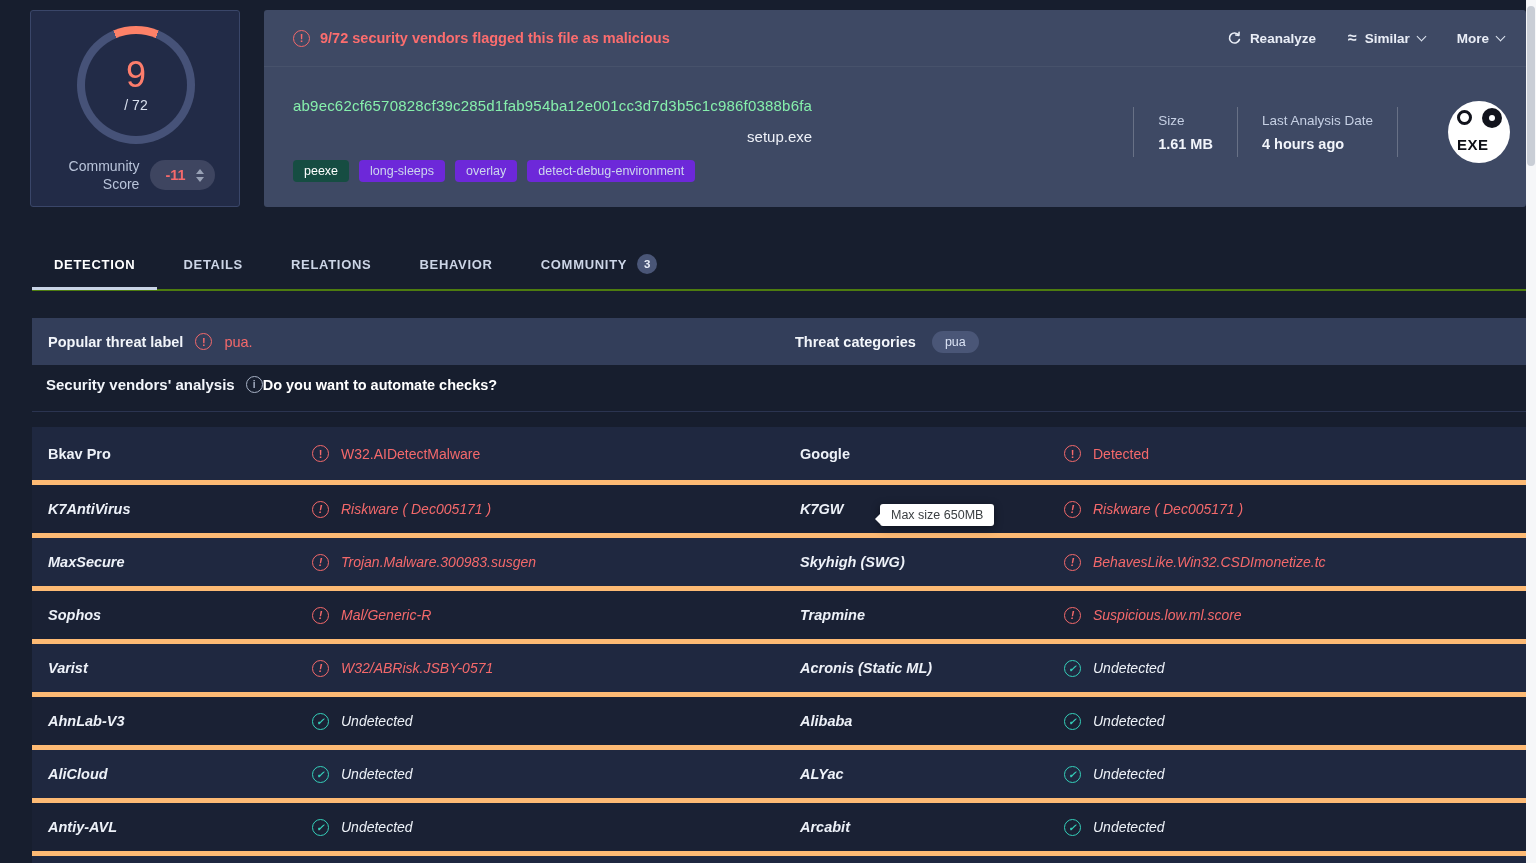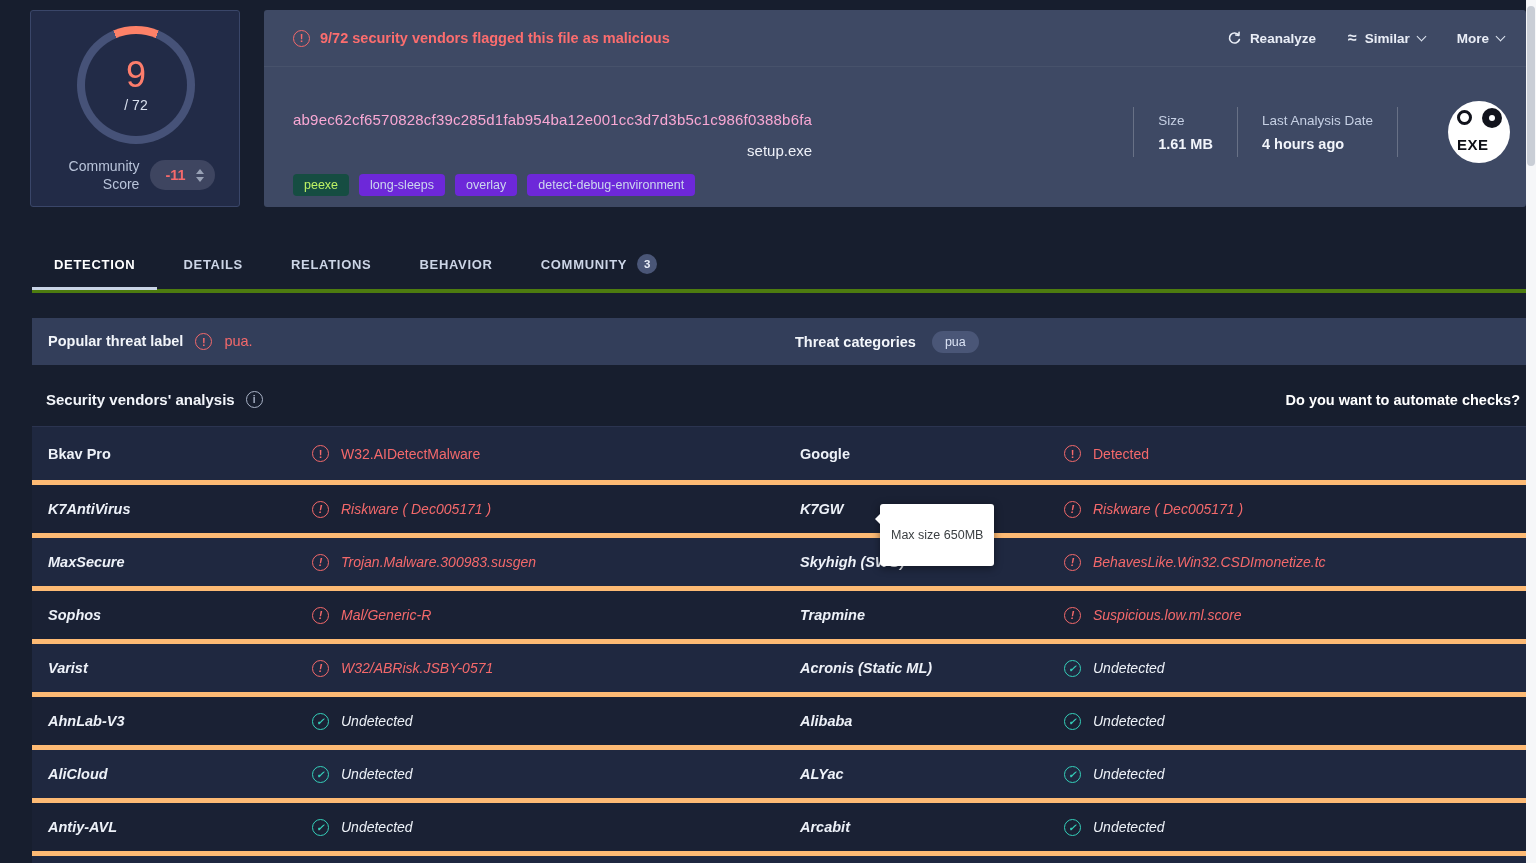--- a/index.html
+++ b/index.html
@@ -28,56 +28,56 @@
   .banner { position:absolute; left:0; top:0; right:0; height:57px; display:flex; align-items:center;
     justify-content:space-between; padding:0 22px 0 29px; border-bottom:1px solid rgba(255,255,255,0.05); }
   .warning-group { display:flex; align-items:center; gap:10px; color:#fc6d6e; font-weight:700; font-size:14.5px; }
   .actions { display:flex; align-items:center; gap:32px; color:#e9edf6; font-size:13.5px; font-weight:600; }
   .action { display:flex; align-items:center; gap:8px; cursor:pointer; }
   .chev { width:7px; height:7px; border-right:1.6px solid #dfe6f2; border-bottom:1.6px solid #dfe6f2;
     transform:rotate(45deg); margin-top:-4px; }
   .sim-glyph { font-size:16px; line-height:1; }
 
   .file-main { position:absolute; left:29px; right:16px; top:57px; bottom:0; display:flex; justify-content:space-between; }
-  .hash { margin-top:44px; font-size:15px; color:#f9a8d4; letter-spacing:0.2px; }
+  .hash { margin-top:30px; font-size:15px; color:#86efac; letter-spacing:0.2px; }
   .fname { margin-top:14px; font-size:15px; color:#eef1f8;text-align:right; }
   .tags { margin-top:15px; display:flex; gap:10px; }
   .tag { background:#6d28d9; color:#ccd6ee; font-size:12.5px; padding:4px 11px; border-radius:4px; cursor:pointer; }
-  .tag-type { background:#164d42; color:#bef264; }
+  .tag-type { background:#164d42; color:#ffffff; }
   .file-meta { display:flex; align-items:center; margin-top:30px; height:70px; flex-shrink:0; }
   .meta-label { font-size:13.5px; color:#c6d0e4; white-space:nowrap; }
   .meta-value { margin-top:8px; font-size:14.5px; font-weight:700; color:#f2f5fb; white-space:nowrap; }
   .meta-div { width:1px; height:50px; background:rgba(255,255,255,0.22); margin:0 24px; }
   .exe-icon { width:62px; height:62px; border-radius:50%; background:#ffffff; position:relative; margin-left:26px; }
   .reel-l { position:absolute; left:9px; top:9px; width:15px; height:15px; border:3px solid #11131c; border-radius:50%; }
   .reel-r { position:absolute; right:8px; top:7px; width:20px; height:20px; background:#11131c; border-radius:50%; }
   .reel-r::after { content:""; position:absolute; left:7px; top:7px; width:6px; height:6px; border-radius:50%; background:#ffffff; }
   .exe-text { position:absolute; left:9px; bottom:10px; font-size:15px; font-weight:800; color:#0d0f16; letter-spacing:0.5px; }
 
   
-  .tabs { position:absolute; left:32px; top:239px; width:1494px; border-bottom:4px solid #4d7c0f; display:flex; }
+  .tabs { position:absolute; left:32px; top:239px; width:1494px; border-bottom:2px solid #4d7c0f; display:flex; }
   .tab { padding:15px 22px 13px; margin-right:4px; margin-bottom:-1px; font-size:13px; font-weight:700;
     letter-spacing:0.7px; color:#ccd5e6; display:flex; align-items:center; gap:10px; cursor:pointer;
     border-bottom:3px solid transparent; }
   .tab.active { color:#ffffff; border-bottom-color:#c9d4e6; }
   .tab-badge { width:20px; height:20px; border-radius:50%; background:#4a5677; color:#e8edf8;
     font-size:11.5px; font-weight:700; display:flex; align-items:center; justify-content:center; letter-spacing:0; }
 
   
   .threat-bar { position:absolute; left:32px; top:318px; width:1494px; height:47px; background:#333e5a;
     display:flex; align-items:center; padding:0 16px; }
-  .threat-left { display:flex; gap:12px; }
+  .threat-left { display:flex; align-items:center; gap:12px; }
   .t-title { font-size:14.5px; font-weight:700; color:#f2f5fa; }
   .t-value { color:#f4696b; font-size:14.5px; cursor:pointer; }
   .threat-cats { position:absolute; left:763px; display:flex; align-items:center; gap:16px; }
   .cat-badge { background:#4a5677; color:#dbe3f5; font-size:12.5px; padding:4px 13px; border-radius:11px; cursor:pointer; }
 
   
-  .analysis-header { position:absolute; left:32px; top:373px; width:1494px; height:54px;
-    display:flex; align-items:center; justify-content:space-between; padding:0 6px 0 14px;
+  .analysis-header { position:absolute; left:32px; top:358px; width:1494px; height:54px;
+    display:flex; align-items:center; justify-content:flex-start; padding:0 6px 0 14px;
     border-bottom:1px solid #2b3450; }
   .ah-left { display:flex; align-items:center; gap:11px; }
   .ah-title { font-size:15px; font-weight:700; color:#f2f5fa; }
   .automate { font-size:14.5px; font-weight:700; color:#ffffff; cursor:pointer; }
 
   
   .vtable { position:absolute; left:32px; top:427px; width:1494px; }
   .vrow { display:grid; grid-template-columns:264px 488px 264px 1fr; align-items:center;
     height:53px; padding-left:16px; }
   .vrow:nth-child(odd) { background:#1f2840; }
@@ -96,21 +96,21 @@
     align-items:center; justify-content:center; font-size:11px; font-weight:700; flex-shrink:0; }
   .wicon { color:#f4696b; }
   .cicon { color:#35d0ba; font-size:10px; }
   .detected .wicon { display:flex; }
   .undetected .cicon { display:flex; }
   .oicon.show { display:flex; }
   .iicon { color:#a9b3c7; font-size:10px; font-weight:700; cursor:pointer; }
 
   
   .tooltip { position:absolute; left:880px; top:504px; background:#ffffff; color:#3c4043;
-    font-size:12.5px; padding:24px 11px; border-radius:3px; box-shadow:0 2px 8px rgba(0,0,0,0.45); z-index:5; }
+    font-size:12.5px; padding:4px 11px; border-radius:3px; box-shadow:0 2px 8px rgba(0,0,0,0.45); z-index:5; }
   .tooltip::before { content:""; position:absolute; left:-5px; top:10px;
     border-top:5px solid transparent; border-bottom:5px solid transparent; border-right:5px solid #ffffff; }
 
   
   .scrollbar { position:absolute; right:0; top:0; width:10px; height:863px; background:#f6f7f9; }
   .scroll-thumb { position:absolute; left:1px; top:6px; width:8px; height:160px; background:#c9ced6; border-radius:4px; cursor:pointer; }
 </style>
 </head>
 <body>
 

